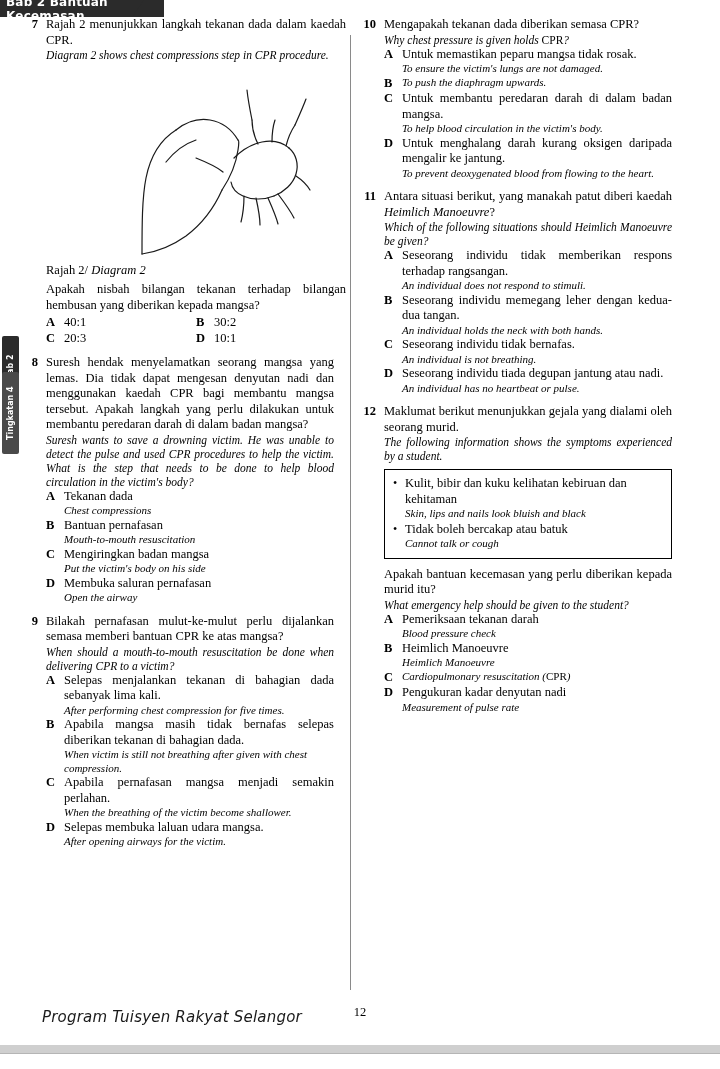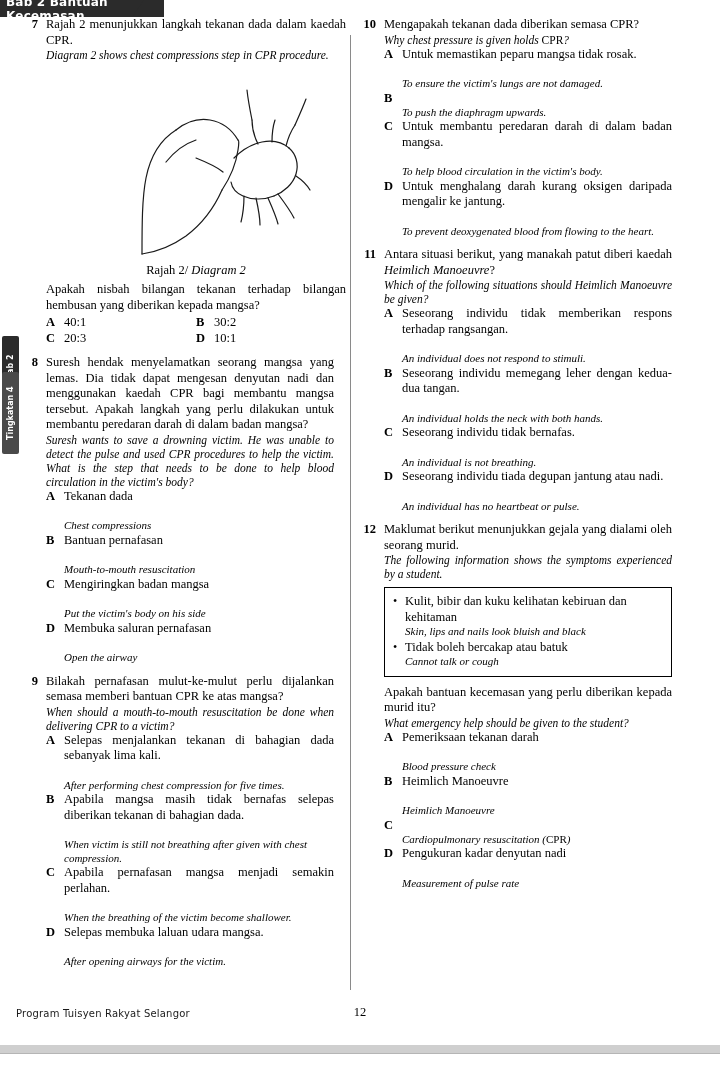--- a/index.html
+++ b/index.html
@@ -84,55 +84,56 @@
   .qtext-en{
     font-size:11.5px;line-height:14px;font-style:italic;text-align:justify;
   }
   .qtext-en .up{font-style:normal;}
   .opt{display:flex;margin-top:0px;}
   .optlabel{
     width:18px;flex:0 0 18px;font-size:12.5px;font-weight:bold;line-height:15.5px;
   }
   .optbody{flex:1;}
   .opttext{font-size:12.5px;line-height:15.5px;text-align:justify;}
-  .opttext-en{font-size:11px;line-height:13.5px;font-style:italic;margin-top:15px;}
+  .opttext-en{font-size:11px;line-height:13.5px;font-style:italic;}
   .opttext-en .up{font-style:normal;}
 
   .opt-2col{display:flex;}
   .opt-2col > div{display:flex;}
   .opt-2col .c1{width:150px;}
   .opt-2col .c2{width:150px;}
 
   .q{margin-bottom:9px;}
 
   .figure{
     width:100%;height:195px;position:relative;margin-top:4px;
   }
   .figcap{
-    text-align:center;font-size:12.5px;margin-top:2px;margin-bottom:4px;
+    text-align:left;font-size:12.5px;margin-top:2px;margin-bottom:4px;
   }
   .figcap i{font-style:italic;}
 
   .infobox{
     border:1px solid #000;
     padding:6px 8px 6px 8px;
     margin-top:6px;margin-bottom:8px;
     box-sizing:border-box;
   }
   .bullet{display:flex;margin-bottom:1px;}
   .bullet .dot{width:12px;flex:0 0 12px;font-size:12px;line-height:15.5px;}
   .bullet .btext{flex:1;}
   .btext .ms{font-size:12.5px;line-height:15.5px;}
   .btext .en{font-size:11px;line-height:13.5px;font-style:italic;}
 
   .footer-left{
-    position:absolute;left:16px;top:991px;
+    position:absolute;left:42px;top:991px;
     font-family:"DejaVu Sans", sans-serif;
-    font-size:10px;color:#1a1a1a;
+    font-size:15px;color:#1a1a1a;
     letter-spacing:.2px;
+    font-style:italic;
   }
   .footer-page{
     position:absolute;left:0;top:988px;width:720px;text-align:center;
     font-size:12.5px;
   }
 </style>
 </head>
 <body>
 
 <div class="page">

